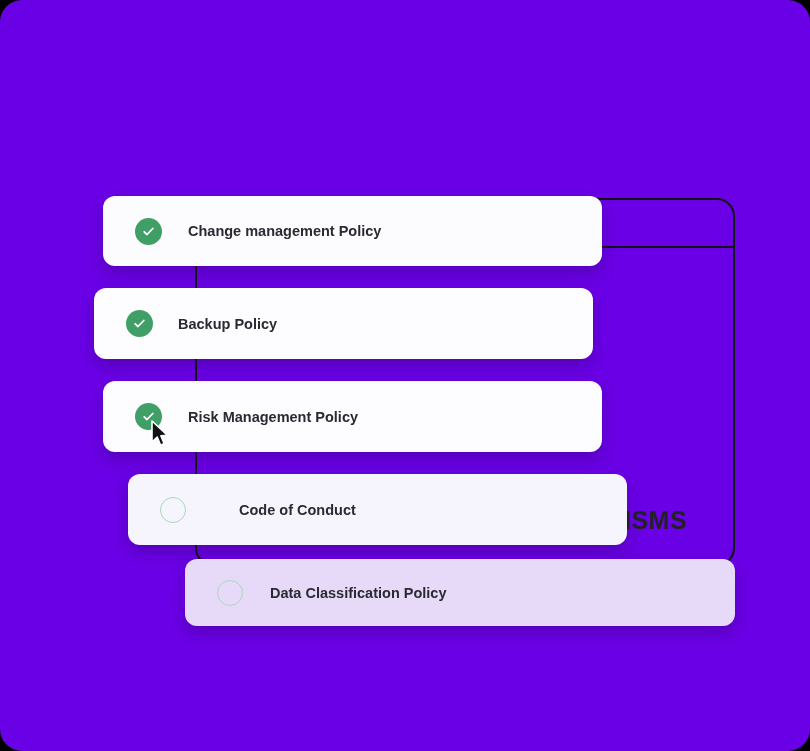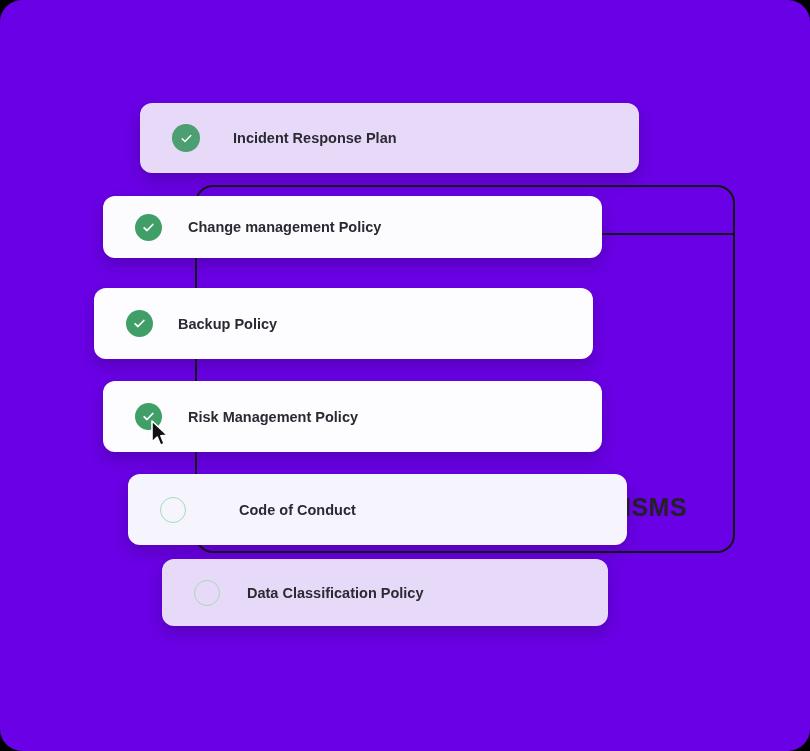--- a/index.html
+++ b/index.html
@@ -1,21 +1,21 @@
 <!DOCTYPE html>
 <html><head>
 <meta charset="utf-8">
 <style>
   html,body{margin:0;padding:0;background:#000;}
   body{width:810px;height:751px;overflow:hidden;font-family:"Liberation Sans",sans-serif;}
 
   .canvas{position:relative;width:810px;height:751px;background:#6a00e6;border-radius:22px;overflow:hidden;}
 
   
-  .isms-window{position:absolute;left:195px;top:185px;width:540px;height:368px;
+  .isms-window{position:absolute;left:195px;top:198px;width:540px;height:368px;
     border:2px solid #141414;border-radius:18px;box-sizing:border-box;}
   .isms-titlebar{position:absolute;left:0;top:0;width:100%;height:48px;
     border-bottom:2px solid #141414;box-sizing:border-box;}
   .dots{position:absolute;left:20px;top:16px;display:flex;gap:16px;align-items:center;}
   .dot{width:15px;height:15px;border-radius:50%;box-sizing:border-box;}
   .dot.filled{background:#fadde0;}
   .dot.hollow{border:1.6px solid #ddd9de;background:transparent;}
   .isms-label{position:absolute;left:427px;top:306px;font-size:25px;font-weight:bold;
     letter-spacing:.5px;color:#232026;}
 
@@ -29,41 +29,41 @@
   .bullet svg{display:block;}
   .card .label{font-size:14.5px;font-weight:bold;color:#2b2a33;white-space:nowrap;}
 
   
   #card-0{left:140px;top:103px;width:499px;height:70px;background:#e7d9f8;
     box-shadow:0 7px 16px rgba(40,0,80,.30);}
   #card-0 .bullet{width:28px;height:28px;margin-left:32px;}
   #card-0 .bullet.checked{background:#4c9f71;}
   #card-0 .label{margin-left:33px;}
 
-  #card-1{left:103px;top:196px;width:499px;height:62px;background:#fcfbfe;
+  #card-1{left:103px;top:196px;width:499px;height:70px;background:#fcfbfe;
     box-shadow:0 7px 16px rgba(40,0,80,.30);}
   #card-1 .bullet{width:27px;height:27px;margin-left:32px;}
   #card-1 .label{margin-left:26px;}
 
   #card-2{left:94px;top:288px;width:499px;height:71px;background:#fdfcfe;
     box-shadow:0 7px 16px rgba(40,0,80,.30);}
   #card-2 .bullet{width:27px;height:27px;margin-left:32px;}
   #card-2 .label{margin-left:25px;}
 
   #card-3{left:103px;top:381px;width:499px;height:71px;background:#fdfcfe;
     box-shadow:0 7px 16px rgba(40,0,80,.30);}
   #card-3 .bullet{width:27px;height:27px;margin-left:32px;}
   #card-3 .label{margin-left:26px;}
 
   #card-4{left:128px;top:474px;width:499px;height:71px;background:#f6f5fd;
     box-shadow:0 7px 16px rgba(40,0,80,.30);gap:26px;}
   #card-4 .bullet{width:26px;height:26px;margin-left:32px;}
   #card-4 .label{margin-left:27px;}
 
-  #card-5{left:162px;top:559px;width:446px;height:67px;background:#e7d9f8;
+  #card-5{left:185px;top:559px;width:550px;height:67px;background:#e7d9f8;
     box-shadow:0 7px 16px rgba(40,0,80,.30);}
   #card-5 .bullet{width:26px;height:26px;margin-left:32px;}
   #card-5 .label{margin-left:27px;}
 
   
   .cursor{position:absolute;left:150px;top:420px;width:22px;height:30px;}
 </style>
 </head>
 <body>
 
@@ -73,28 +73,20 @@
     <div class="isms-titlebar">
       <div class="dots">
         <span class="dot filled"></span>
         <span class="dot hollow"></span>
         <span class="dot hollow"></span>
       </div>
     </div>
     <div class="isms-label">ISMS</div>
   </div>
 
-  <div class="card" id="card-0">
-    <span class="bullet checked">
-      <svg width="15" height="15" viewBox="0 0 16 16" aria-hidden="true">
-        <path d="M3.4 8.3 L6.4 11.2 L12.6 4.8" fill="none" stroke="#ffffff" stroke-width="1.5" stroke-linecap="round" stroke-linejoin="round"></path>
-      </svg>
-    </span>
-    <span class="label">Incident Response Plan</span>
-  </div>
 
   <div class="card" id="card-1">
     <span class="bullet checked">
       <svg width="15" height="15" viewBox="0 0 16 16" aria-hidden="true">
         <path d="M3.4 8.3 L6.4 11.2 L12.6 4.8" fill="none" stroke="#ffffff" stroke-width="1.9" stroke-linecap="round" stroke-linejoin="round"></path>
       </svg>
     </span>
     <span class="label">Change management Policy</span>
   </div>
 

